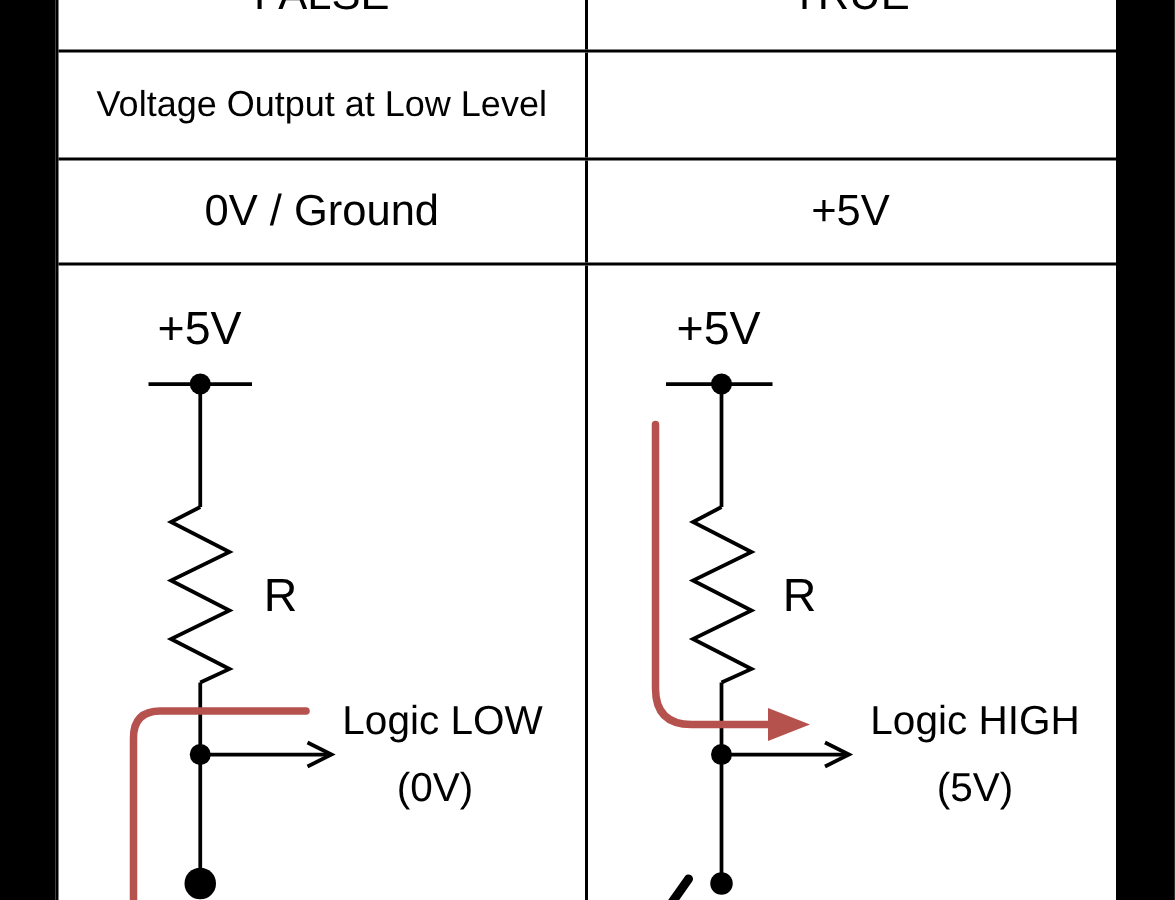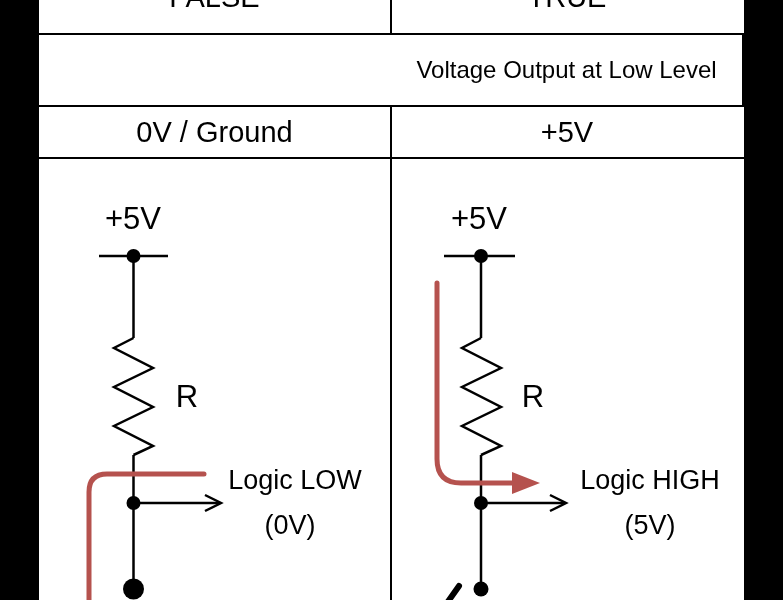--- a/index.html
+++ b/index.html
@@ -40,22 +40,22 @@
     display: flex;
     align-items: center;
     justify-content: center;
     text-align: center;
     box-sizing: border-box;
     overflow: hidden;
   }
   .t-cell.left  { width: 353px; border-right: 2px solid #000000; }
   .t-cell.right { width: 350px; }
   .row-header   { height: 72px; font-size: 29px; }
-  .row-voltage  { height: 72px; font-size: 24px; justify-content: flex-end; }
-  .row-value    { height: 52px; font-size: 29px; }
+  .row-voltage  { height: 72px; font-size: 24px; }
+  .row-value    { height: 70px; font-size: 29px; }
   .row-circuits { height: 540px; }
   
   .circuit-overlay {
     position: absolute;
     left: 0;
     top: 0;
     width: 783px;
     height: 600px;
   }
   .circuit-overlay text {

